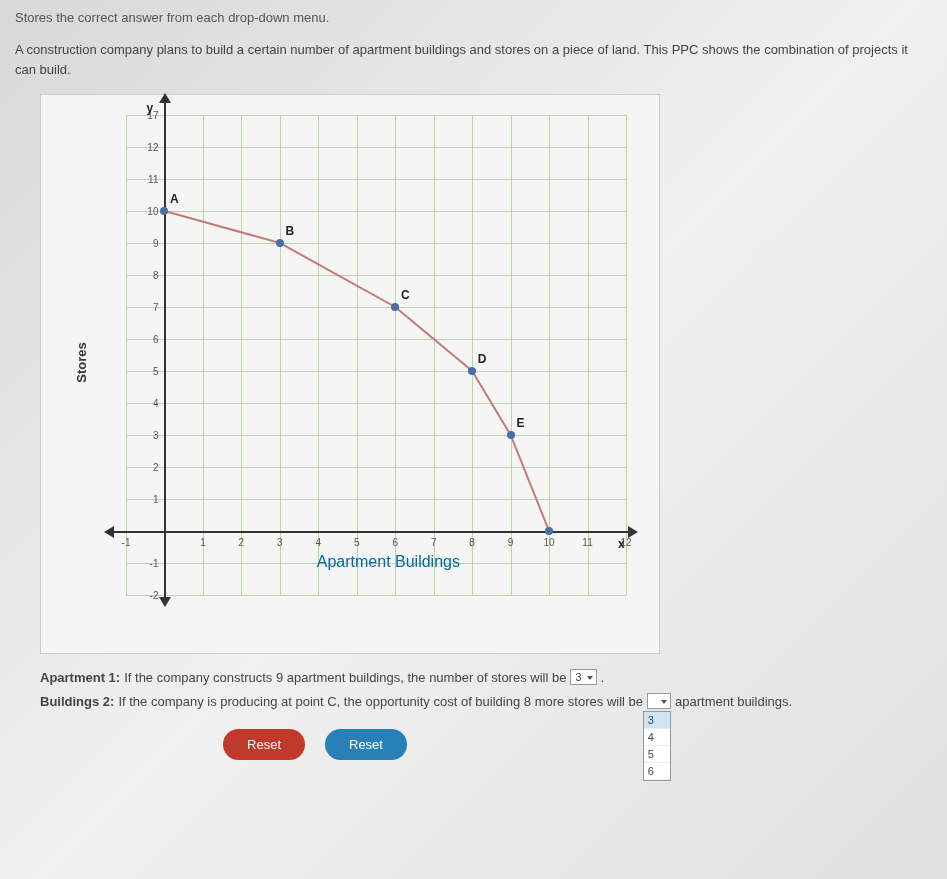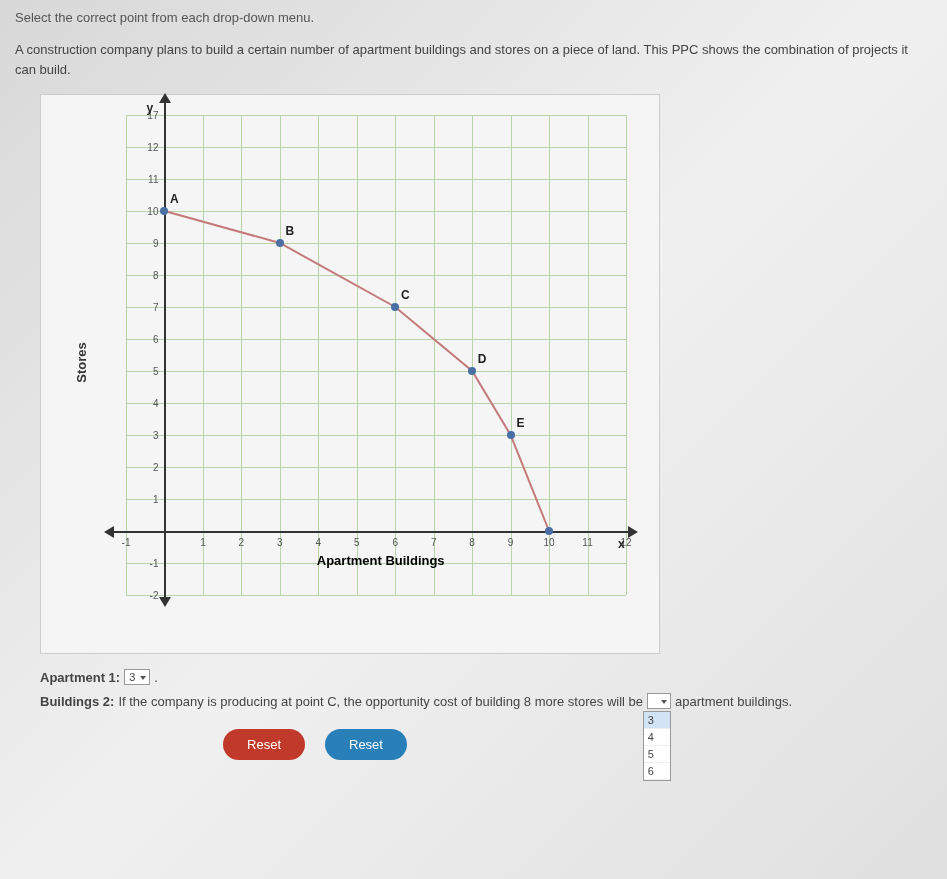--- a/index.html
+++ b/index.html
@@ -98,23 +98,23 @@
       left: 20px;
       top: 260px;
       transform: rotate(-90deg);
       transform-origin: center;
       font-size: 13px;
       font-weight: bold;
       color: #333;
     }
     .x-axis-label {
       position: absolute;
-      font-size: 13px;
-      font-weight: bold;
-      color: #000000;
+      font-size: 16px;
+      font-weight: normal;
+      color: #0369a1;
     }
     .curve {
       position: absolute;
       left: 0;
       top: 0;
       pointer-events: none;
     }
     .point {
       position: absolute;
       width: 8px;
@@ -196,21 +196,21 @@
       font-size: 13px;
       border: none;
       cursor: pointer;
     }
     .btn-reset { background: #c0392b; }
     .btn-next { background: #2980b9; }
   </style>
 </head>
 <body>
 
-<div class="instruction">Select the correct point from each drop-down menu.</div>
+<div class="instruction">Stores the correct answer from each drop-down menu.</div>
 <div class="problem-text">A construction company plans to build a certain number of apartment buildings and stores on a piece of land. This PPC shows the combination of projects it can build.</div>
 
 <div class="chart-container">
   <div class="y-axis-label">Stores</div>
   <div class="chart-inner" id="chart-inner">
       <div class="grid-line-v" style="left: 0px;"></div>
       <div class="grid-line-v" style="left: 38.4615px;"></div>
       <div class="grid-line-v" style="left: 76.9231px;"></div>
       <div class="grid-line-v" style="left: 115.385px;"></div>
       <div class="grid-line-v" style="left: 153.846px;"></div>
@@ -288,20 +288,21 @@
       <div class="point" style="left: 346.154px; top: 256px;"></div>
       <div class="point-label" style="left: 356.154px; top: 244px;">D</div>
       <div class="point" style="left: 384.615px; top: 320px;"></div>
       <div class="point-label" style="left: 394.615px; top: 308px;">E</div>
       <div class="point" style="left: 423.077px; top: 416px;"></div>
     </div>
 </div>
 
 <div class="scenario-row">
   <b>Apartment 1:</b>
+  <span>If the company constructs 9 apartment buildings, the number of stores will be</span>
   <span class="dropdown">3</span>
   <span>.</span>
 </div>
 
 <div class="scenario-row" style="position:relative;">
   <b>Buildings 2:</b>
   <span>If the company is producing at point C, the opportunity cost of building 8 more stores will be</span>
   <span class="dropdown"></span>
   <span>apartment buildings.</span>
   <div class="dropdown-open" id="dd-open" style="left: 602.719px; top: 18px;">

